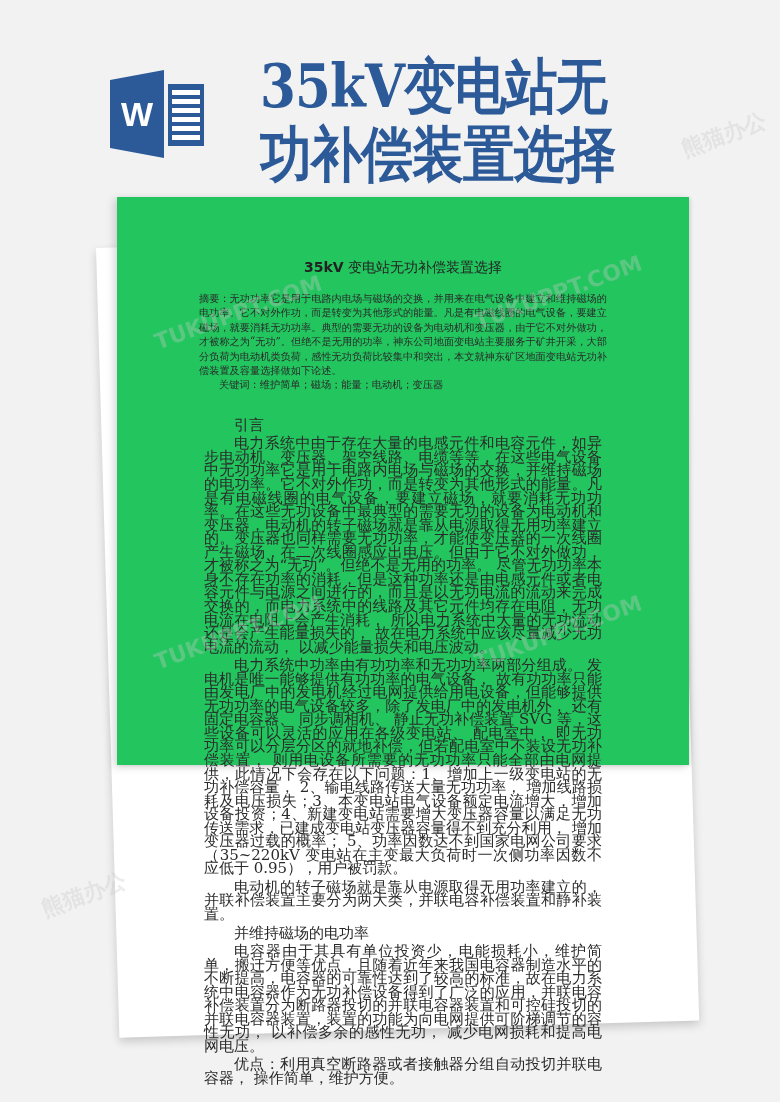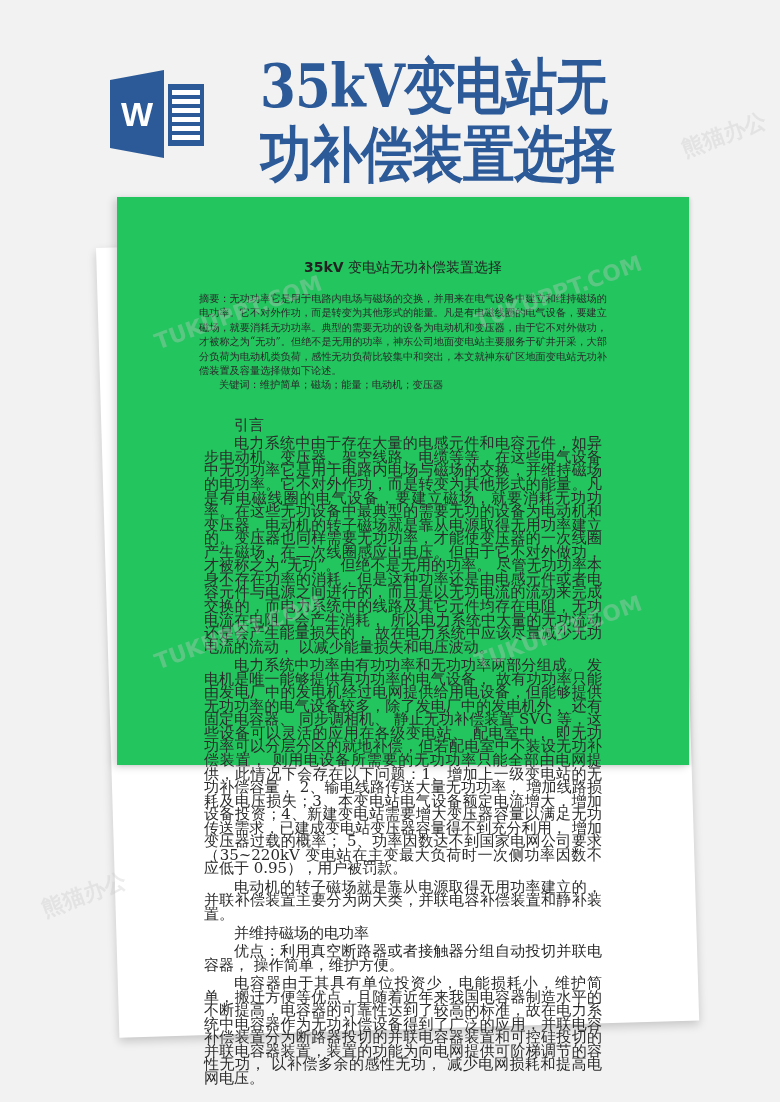--- a/index.html
+++ b/index.html
@@ -72,22 +72,22 @@
     <div class="abstract">
       <p>摘要：无功功率它是用于电路内电场与磁场的交换，并用来在电气设备中建立和维持磁场的电功率。它不对外作功，而是转变为其他形式的能量。凡是有电磁线圈的电气设备，要建立磁场，就要消耗无功功率。典型的需要无功的设备为电动机和变压器，由于它不对外做功，才被称之为“无功”。但绝不是无用的功率，神东公司地面变电站主要服务于矿井开采，大部分负荷为电动机类负荷，感性无功负荷比较集中和突出，本文就神东矿区地面变电站无功补偿装置及容量选择做如下论述。</p>
       <p class="kw">关键词：维护简单；磁场；能量；电动机；变压器</p>
     </div>
     <div class="body-text">
       <p class="indent">引言</p>
       <p class="indent">电力系统中由于存在大量的电感元件和电容元件，如异步电动机、变压器、架空线路、电缆等等，在这些电气设备中无功功率它是用于电路内电场与磁场的交换，并维持磁场的电功率。它不对外作功，而是转变为其他形式的能量。凡是有电磁线圈的电气设备，要建立磁场，就要消耗无功功率。在这些无功设备中最典型的需要无功的设备为电动机和变压器，电动机的转子磁场就是靠从电源取得无用功率建立的。变压器也同样需要无功功率，才能使变压器的一次线圈产生磁场，在二次线圈感应出电压。但由于它不对外做功，才被称之为“无功”。但绝不是无用的功率。 尽管无功功率本身不存在功率的消耗，但是这种功率还是由电感元件或者电容元件与电源之间进行的，而且是以无功电流的流动来完成交换的，而电力系统中的线路及其它元件均存在电阻，无功电流在电阻上会产生消耗， 所以电力系统中大量的无功流动还是会产生能量损失的， 故在电力系统中应该尽量减少无功电流的流动， 以减少能量损失和电压波动。</p>
       <p class="indent">电力系统中功率由有功功率和无功功率两部分组成。 发电机是唯一能够提供有功功率的电气设备， 故有功功率只能由发电厂中的发电机经过电网提供给用电设备，但能够提供无功功率的电气设备较多，除了发电厂中的发电机外， 还有固定电容器、 同步调相机、 静止无功补偿装置 SVG 等，这些设备可以灵活的应用在各级变电站、 配电室中， 即无功功率可以分层分区的就地补偿，但若配电室中不装设无功补偿装置， 则用电设备所需要的无功功率只能全部由电网提供，此情况下会存在以下问题：1、增加上一级变电站的无功补偿容量， 2、输电线路传送大量无功功率， 增加线路损耗及电压损失；3、本变电站电气设备额定电流增大，增加设备投资；4、新建变电站需要增大变压器容量以满足无功传送需求，已建成变电站变压器容量得不到充分利用， 增加变压器过载的概率； 5、功率因数达不到国家电网公司要求（35~220kV 变电站在主变最大负荷时一次侧功率因数不应低于 0.95），用户被罚款。</p>
       <p class="indent">电动机的转子磁场就是靠从电源取得无用功率建立的，并联补偿装置主要分为两大类，并联电容补偿装置和静补装置。</p>
       <p class="indent">并维持磁场的电功率</p>
+      <p class="indent">电容器由于其具有单位投资少，电能损耗小，维护简单，搬迁方便等优点，且随着近年来我国电容器制造水平的不断提高，电容器的可靠性达到了较高的标准，故在电力系统中电容器作为无功补偿设备得到了广泛的应用，并联电容补偿装置分为断路器投切的并联电容器装置和可控硅投切的并联电容器装置，装置的功能为向电网提供可阶梯调节的容性无功， 以补偿多余的感性无功， 减少电网损耗和提高电网电压。</p>
       <p class="indent">优点：利用真空断路器或者接触器分组自动投切并联电容器， 操作简单，维护方便。</p>
-      <p class="indent">电容器由于其具有单位投资少，电能损耗小，维护简单，搬迁方便等优点，且随着近年来我国电容器制造水平的不断提高，电容器的可靠性达到了较高的标准，故在电力系统中电容器作为无功补偿设备得到了广泛的应用，并联电容补偿装置分为断路器投切的并联电容器装置和可控硅投切的并联电容器装置，装置的功能为向电网提供可阶梯调节的容性无功， 以补偿多余的感性无功， 减少电网损耗和提高电网电压。</p>
     </div>
   </div>
 </div>
 
 <div class="watermark" style="left:150px; top:300px;">TUKUPPT.COM</div>
 <div class="watermark" style="left:470px; top:280px;">TUKUPPT.COM</div>
 <div class="watermark" style="left:150px; top:620px;">TUKUPPT.COM</div>
 <div class="watermark" style="left:470px; top:620px;">TUKUPPT.COM</div>
 <div class="watermark" style="left:40px; top:880px;">熊猫办公</div>
 <div class="watermark" style="left:680px; top:120px;">熊猫办公</div>

